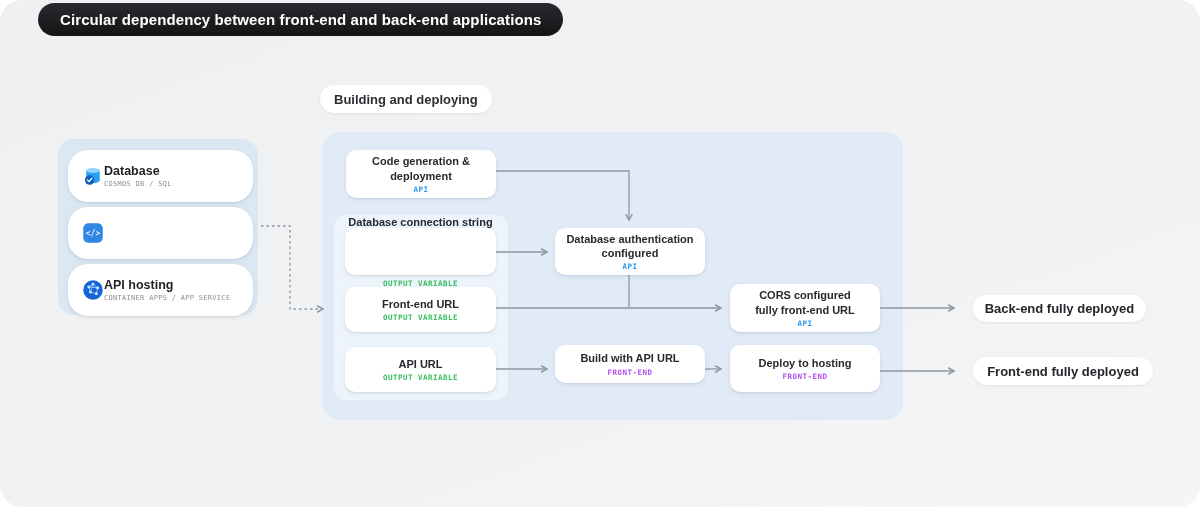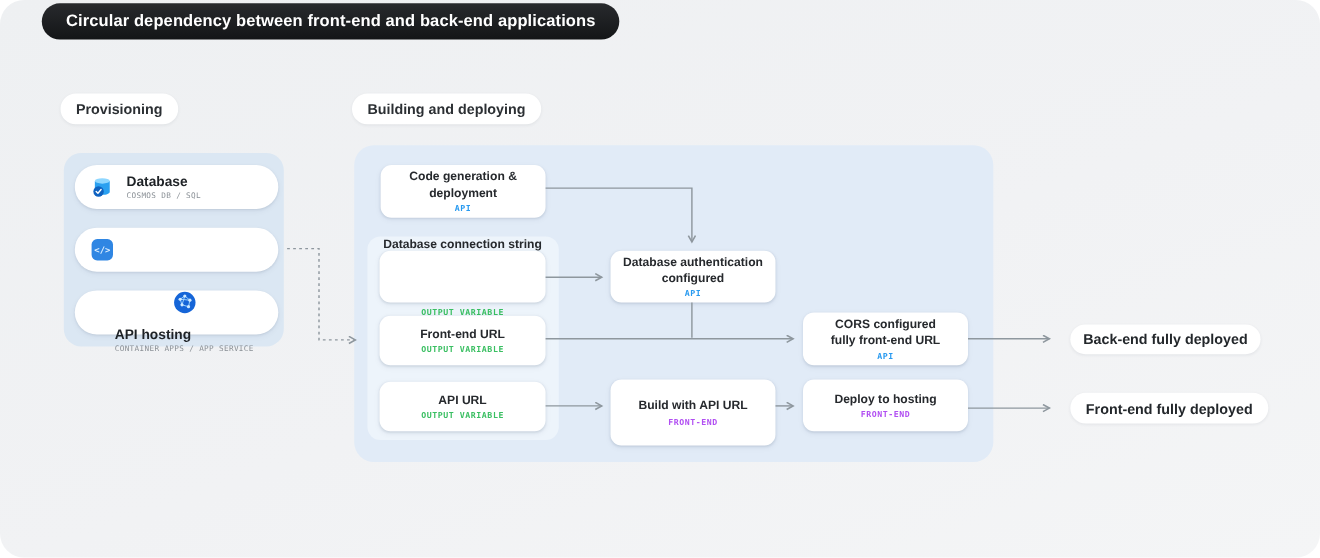--- a/index.html
+++ b/index.html
@@ -23,23 +23,23 @@
     box-shadow:0 1px 3px rgba(25,40,60,.07);
     display:inline-flex;align-items:center;padding:0 14px;
     font-size:13px;font-weight:600;color:#2b2f33;white-space:nowrap;
   }
   
   .panel-left{left:58px;top:139px;width:200px;height:176px;border-radius:16px;background:#dbe7f3;}
   .panel-flow{left:322px;top:132px;width:581px;height:288px;border-radius:18px;background:#e1ebf7;}
   .panel-inner{left:334px;top:215px;width:174px;height:185px;border-radius:12px;background:#edf4fb;}
   
   .prov-card{
-    left:68px;width:185px;height:40px;border-radius:20px;background:#fff;
+    left:68px;width:185px;height:52px;border-radius:20px;background:#fff;
     box-shadow:0 1px 2px rgba(20,40,70,.10),0 2px 6px rgba(20,40,70,.05);
-    display:flex;align-items:center;padding-left:14px;box-sizing:border-box;gap:11px;
+    display:flex;align-items:center;padding-left:14px;box-sizing:border-box;
   }
   .prov-icon{width:22px;height:22px;flex:0 0 22px;display:flex;align-items:center;justify-content:center;}
   .prov-title{font-size:12.5px;font-weight:700;color:#1e2226;line-height:1.15;}
   .prov-sub{font-family:"DejaVu Sans Mono",monospace;font-size:7px;letter-spacing:.3px;color:#8a9096;margin-top:2px;white-space:nowrap;}
   
   .node{
     background:#fff;border-radius:10px;
     box-shadow:0 1px 2px rgba(20,40,70,.10),0 2px 6px rgba(20,40,70,.05);
     display:flex;flex-direction:column;align-items:center;justify-content:center;
     box-sizing:border-box;padding:0 2px;text-align:center;
@@ -58,21 +58,20 @@
   }
   svg.arrows{left:0;top:0;pointer-events:none;}
 </style>
 </head>
 <body>
 
 <div class="canvas">
 
   <div class="abs title-pill">Circular dependency between front-end and back-end applications</div>
 
-  <div class="abs section-pill" style="left:55px;top:85px;">Provisioning</div>
   <div class="abs section-pill" style="left:320px;top:85px;">Building and deploying</div>
 
   <div class="abs panel-left"></div>
   <div class="abs panel-flow"></div>
   <div class="abs panel-inner"></div>
 
   <div class="abs prov-card" style="top:150px;">
     <span class="prov-icon">
       <svg width="22" height="22" viewBox="0 0 26 26">
         <path d="M5 6.5 v11.5 c0 1.9 3.6 3.4 8 3.4 s8 -1.5 8 -3.4 V6.5 Z" fill="#2aa0f0"></path>
@@ -89,21 +88,21 @@
 
   <div class="abs prov-card" style="top:207px;">
     <span class="prov-icon">
       <svg width="22" height="22" viewBox="0 0 26 26">
         <rect x="1.5" y="1.5" width="23" height="23" rx="6" fill="#2f86e3"></rect>
         <text x="13" y="16.6" font-size="9.5" fill="#dff0ff" text-anchor="middle" font-family="DejaVu Sans Mono, monospace" font-weight="bold">&lt;/&gt;</text>
       </svg>
     </span>
   </div>
 
-  <div class="abs prov-card" style="top:264px;flex-direction:column;">
+  <div class="abs prov-card" style="top:264px;">
     <span class="prov-icon">
       <svg width="22" height="22" viewBox="0 0 26 26">
         <circle cx="13" cy="13" r="11.5" fill="#1565d8"></circle>
         <g stroke="#9fd4ff" stroke-width="1" fill="none">
           <path d="M13 6 L8 9.5 L10 15.5 L17 17.5 L18.5 10.5 Z"></path>
           <path d="M8 9.5 L18.5 10.5 M10 15.5 L13 6"></path>
         </g>
         <g fill="#cfeaff">
           <circle cx="13" cy="6" r="1.7"></circle>
             <circle cx="8" cy="9.5" r="1.7"></circle>
@@ -145,21 +144,21 @@
 configured</div>
     <div class="node-tag tag-api">API</div>
   </div>
 
   <div class="abs node" style="left:730px;top:284px;width:150px;height:48px;">
     <div class="node-label">CORS configured
 fully front-end URL</div>
     <div class="node-tag tag-api">API</div>
   </div>
 
-  <div class="abs node" style="left:555px;top:345px;width:150px;height:60px;">
+  <div class="abs node" style="left:555px;top:345px;width:150px;height:38px;">
     <div class="node-label">Build with API URL</div>
     <div class="node-tag tag-fe">FRONT-END</div>
   </div>
 
   <div class="abs node" style="left:730px;top:345px;width:150px;height:47px;">
     <div class="node-label">Deploy to hosting</div>
     <div class="node-tag tag-fe">FRONT-END</div>
   </div>
 
   <div class="abs outcome-pill" style="left:973px;top:295px;width:173px;height:27px;">Back-end fully deployed</div>

